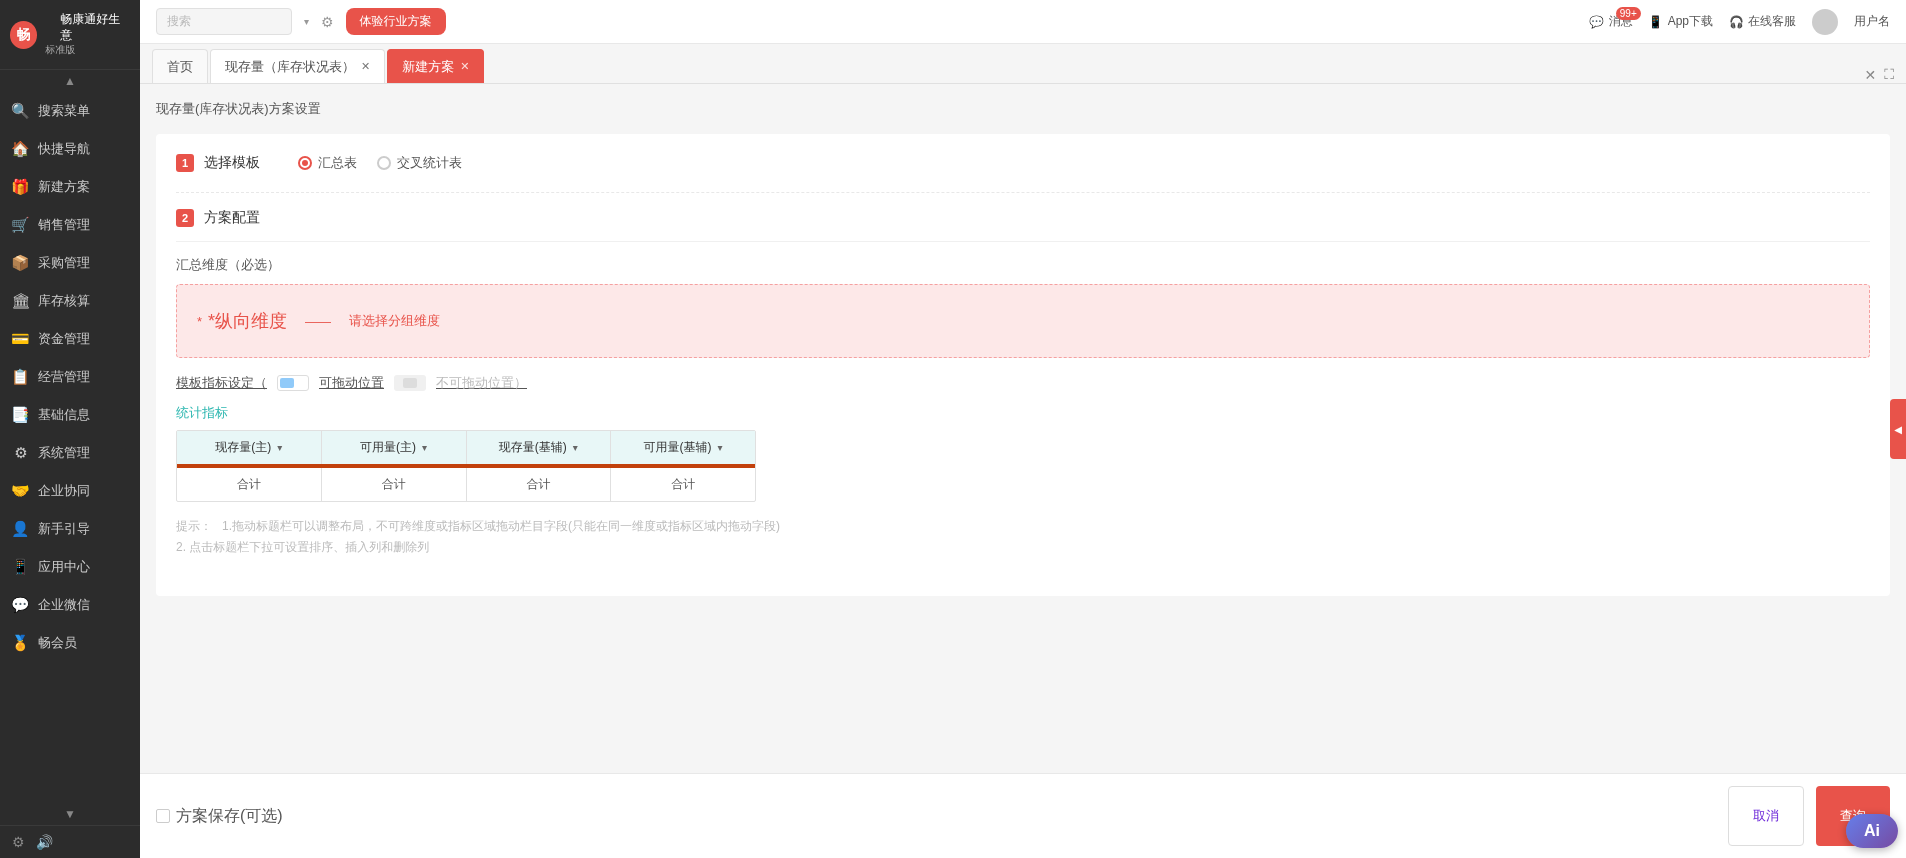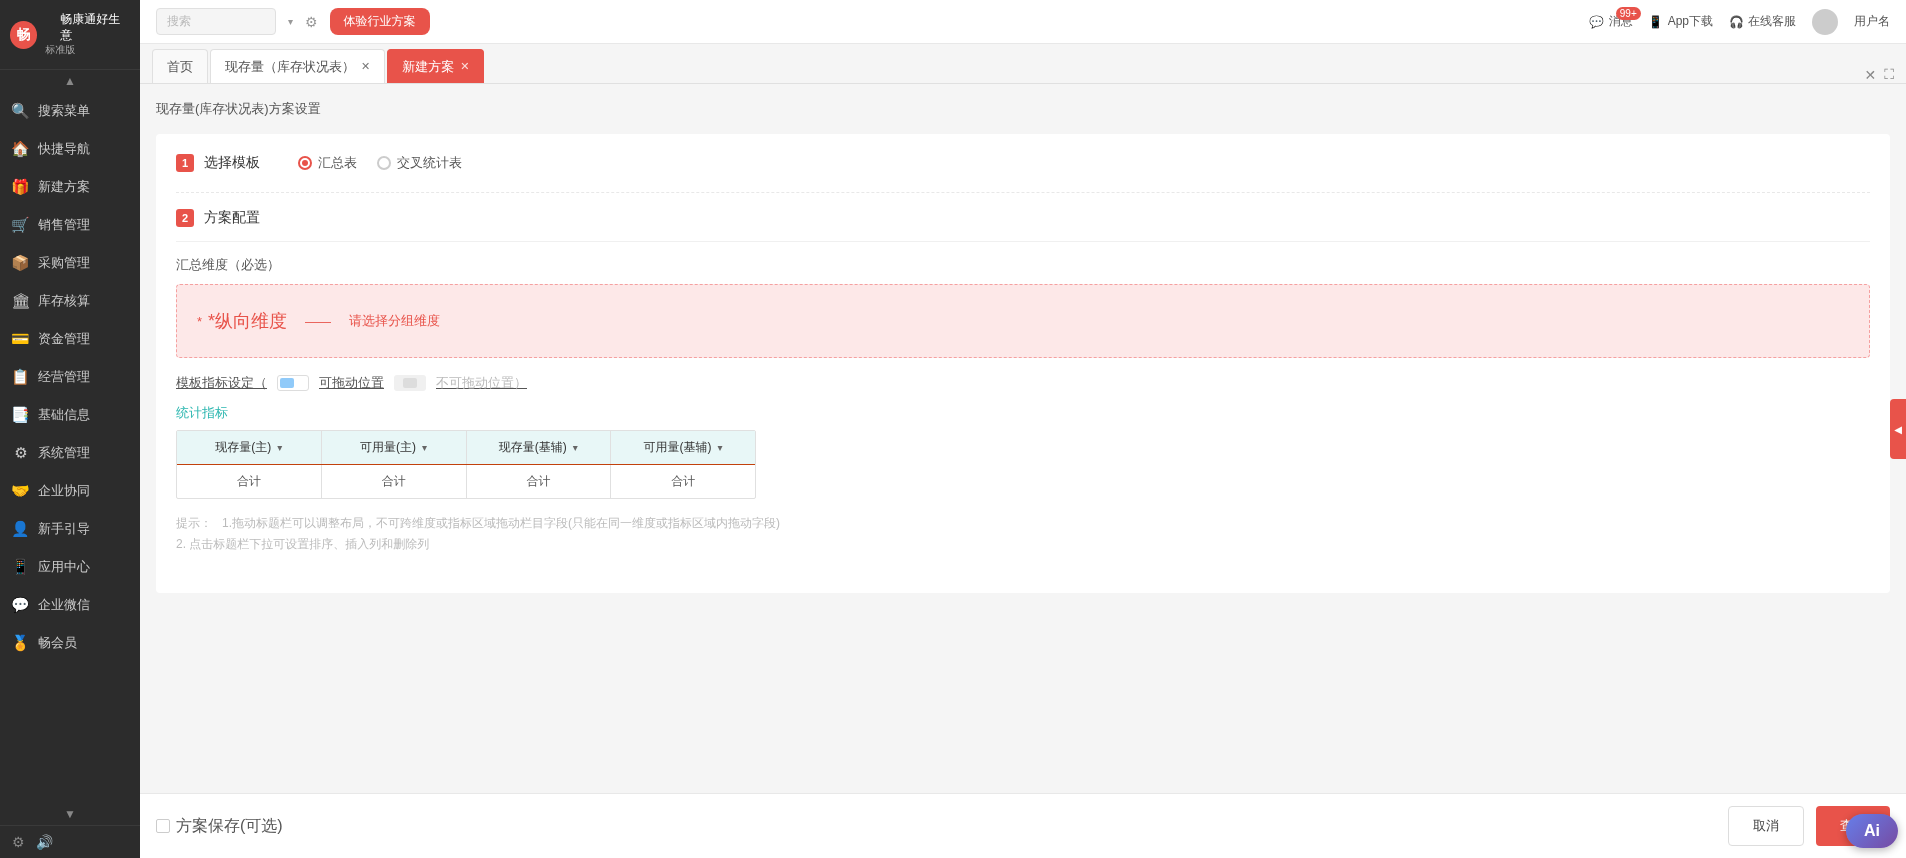--- a/index.html
+++ b/index.html
@@ -66,21 +66,21 @@
       height: 44px;
       background: #fff;
       border-bottom: 1px solid #e8e8e8;
       display: flex; align-items: center;
       padding: 0 16px;
       gap: 12px;
       flex-shrink: 0;
     }
     .header-search-box {
       background: #f5f5f5; border: 1px solid #e0e0e0; border-radius: 4px;
-      padding: 4px 10px; width: 120px; font-size: 12px; color: #999;
+      padding: 4px 10px; width: 136px; font-size: 12px; color: #999;
       display: flex; align-items: flex-start; gap: 4px;
     }
     .header-chevron { color: #999; font-size: 10px; cursor: pointer; }
     .header-gear { color: #999; font-size: 14px; cursor: pointer; }
     .header-trial-btn {
       background: #e8534a; color: #fff; border: none; border-radius: 8px;
       padding: 5px 14px; font-size: 12px; cursor: pointer;
     }
     .header-right {
       margin-left: auto; display: flex; align-items: center; gap: 16px;
@@ -181,21 +181,21 @@
     .no-drag { color: #bbb; text-align: center; }
     .no-drag-box {
       width: 32px; height: 16px; background: #f0f0f0; border-radius: 3px;
       display: flex; align-items: center; justify-content: center;
     }
     .no-drag-fill { width: 14px; height: 10px; background: #ddd; border-radius: 2px; }
 
     
     .stat-label { color: #2db7b0; font-size: 13px; font-weight: 500; margin-bottom: 8px; }
     .stat-table { border: 1px solid #e0e0e0; border-radius: 2px; width: 580px; }
-    .stat-table-header { display: flex; background: #e8f7f7; border-bottom: 1px solid #c2410c; }
+    .stat-table-header { display: flex; background: #e8f7f7; border-bottom: 4px solid #c2410c; }
     .stat-col {
       flex: 1; padding: 8px 12px; display: flex; align-items: center; justify-content: center;
       gap: 6px; border-right: 1px solid #e0e0e0; font-size: 12px; color: #333;
     }
     .stat-col:last-child { border-right: none; }
     .stat-col-chevron { font-size: 10px; color: #666; cursor: pointer; }
     .stat-table-row { display: flex; border-bottom: 1px solid #f0f0f0; }
     .stat-table-row:last-child { border-bottom: none; }
     .stat-cell {
       flex: 1; padding: 8px 12px; text-align: center; border-right: 1px solid #e0e0e0;
@@ -214,22 +214,22 @@
       display: flex; align-items: center; justify-content: space-between;
       flex-shrink: 0;
     }
     .save-option { display: flex; align-items: center; gap: 6px; font-size: 16px; color: #555; cursor: pointer; }
     .checkbox {
       width: 14px; height: 14px; border: 1px solid #ccc; border-radius: 2px;
       display: flex; align-items: center; justify-content: center;
     }
     .footer-buttons { display: flex; gap: 12px; }
     .btn-cancel {
-      padding: 10px 24px; border: 1px solid #ddd; border-radius: 4px;
-      background: #fff; color: #404040; font-size: 13px; cursor: pointer;
+      padding: 20px 24px; border: 1px solid #ddd; border-radius: 4px;
+      background: #fff; color: #6d28d9; font-size: 13px; cursor: pointer;
     }
     .btn-query {
       padding: 7px 24px; border: none; border-radius: 4px;
       background: #e8534a; color: #fff; font-size: 13px; cursor: pointer;
     }
 
     
     .right-handle {
       position: fixed; right: 0; top: 50%; transform: translateY(-50%);
       width: 16px; background: #e8534a; border-radius: 4px 0 0 4px;

